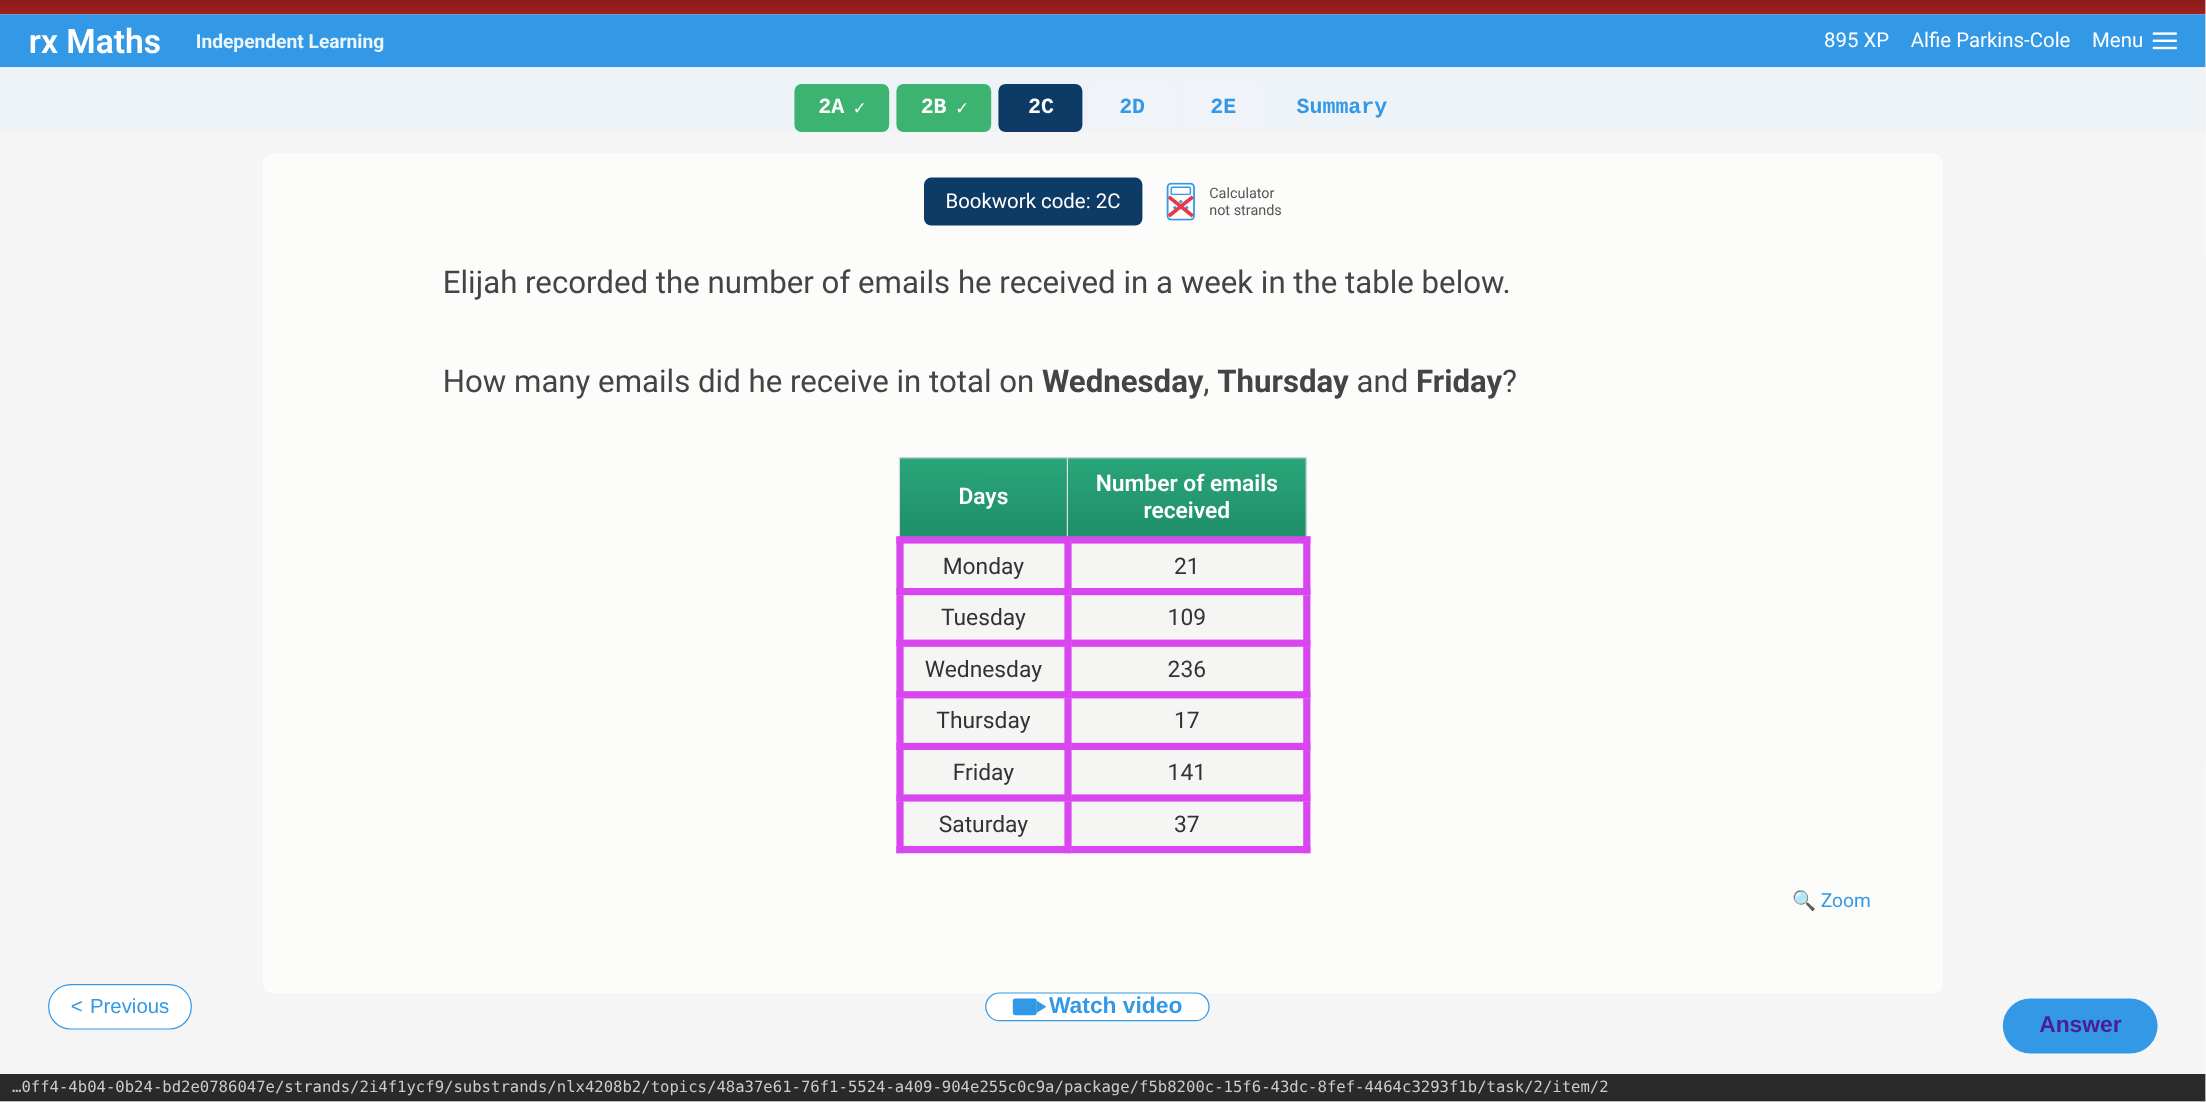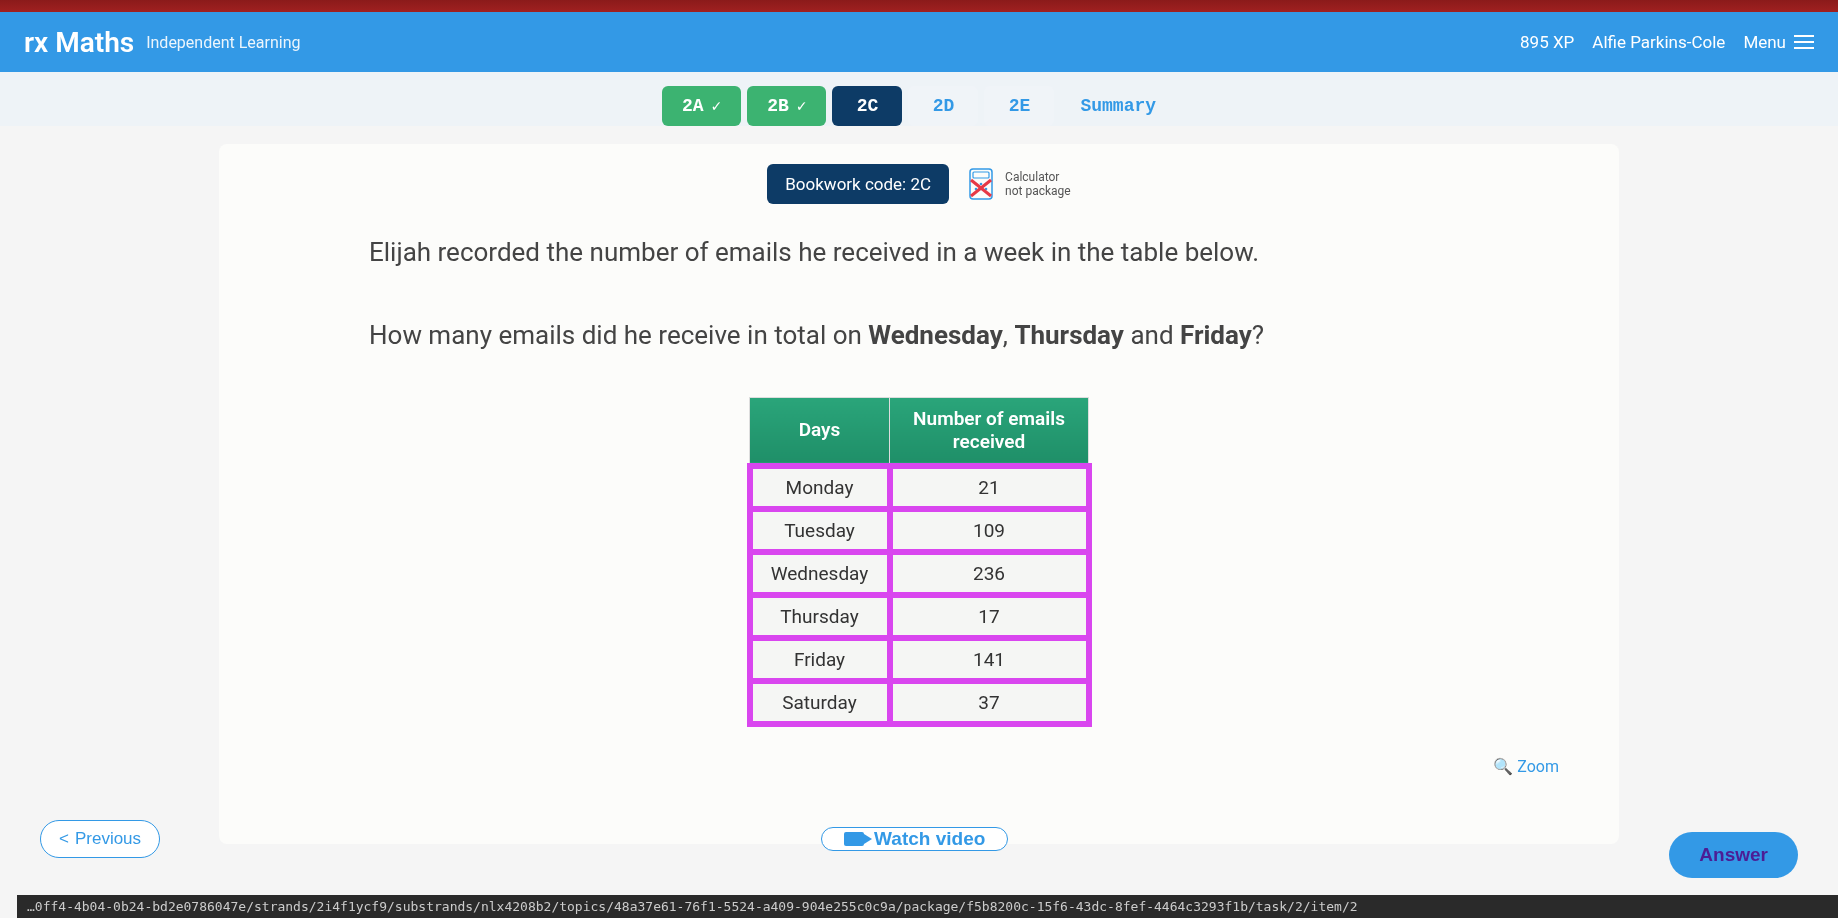--- a/index.html
+++ b/index.html
@@ -14,31 +14,32 @@
     .top-strip {
       height: 12px;
       background: linear-gradient(to bottom, #8b1a1a, #a02020);
     }
     .header {
       background: #3399e6;
       color: white;
       display: flex;
       align-items: center;
       padding: 12px 24px;
-      height: 60px;
+      height: 44px;
     }
     .brand {
       font-size: 28px;
       font-weight: 600;
       margin-right: 12px;
     }
     .brand-sub {
       font-size: 16px;
       opacity: 0.9;
-      font-weight: 400;
+      font-weight: 700;
+      margin-left: 17px;
     }
     .header-right {
       margin-left: auto;
       display: flex;
       align-items: center;
       gap: 18px;
       font-size: 17px;
     }
     .menu-btn {
       display: flex;
@@ -227,21 +228,21 @@
     }
     .zoom-row {
       text-align: right;
       color: #3399e6;
       font-size: 16px;
       margin-top: 30px;
     }
     .url-bar {
       position: absolute;
       bottom: 0;
-      left: 17px;
+      left: 0;
       right: 0;
       background: #2a2a2a;
       color: #ccc;
       font-size: 13px;
       padding: 4px 10px;
       font-family: monospace;
       white-space: nowrap;
       overflow: hidden;
     }
   </style>
@@ -303,21 +304,21 @@
             <circle cx="19" cy="16" r="1.3" fill="#3399e6"></circle>
           <circle cx="9" cy="21" r="1.3" fill="#3399e6"></circle>
             <circle cx="14" cy="21" r="1.3" fill="#3399e6"></circle>
             <circle cx="19" cy="21" r="1.3" fill="#3399e6"></circle>
           <line x1="4" y1="28" x2="24" y2="12" stroke="#e63946" stroke-width="3"></line>
           <line x1="4" y1="12" x2="24" y2="28" stroke="#e63946" stroke-width="3"></line>
         </svg>
       </div>
       <div>
         <div>Calculator</div>
-        <div>not package</div>
+        <div>not strands</div>
       </div>
     </div>
   </div>
 
   <div class="question">
     <p>Elijah recorded the number of emails he received in a week in the table below.</p>
     <br>
     <p>
       <span>How many emails did he receive in total on </span><span class="bold">Wednesday</span><span>, </span><span class="bold">Thursday</span><span> and </span><span class="bold">Friday</span><span>?</span>
     </p>

